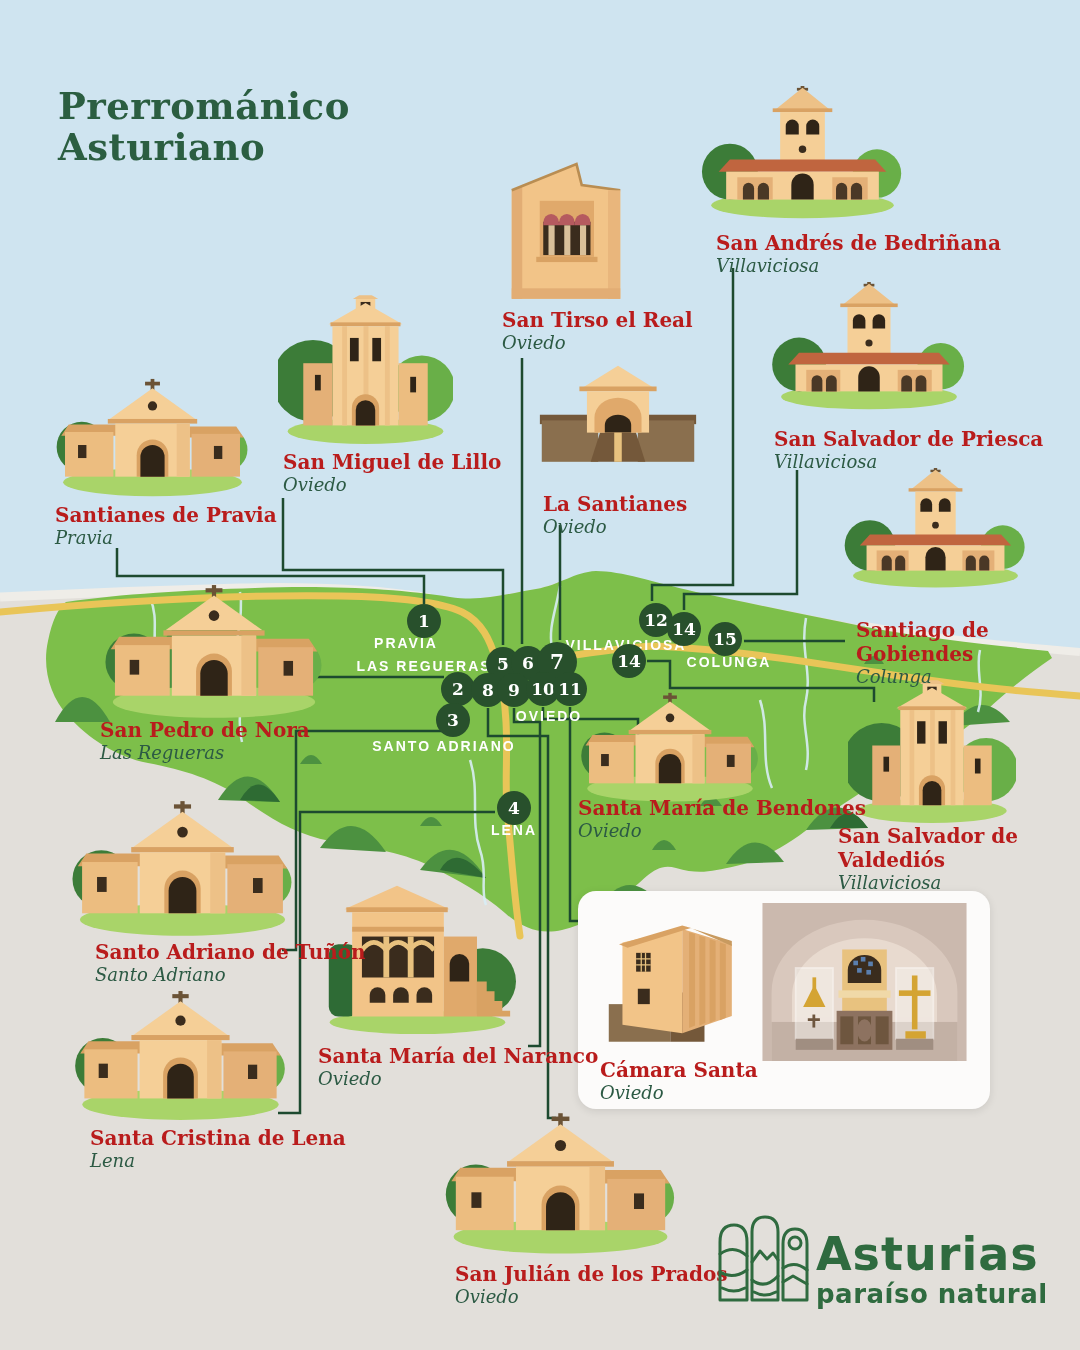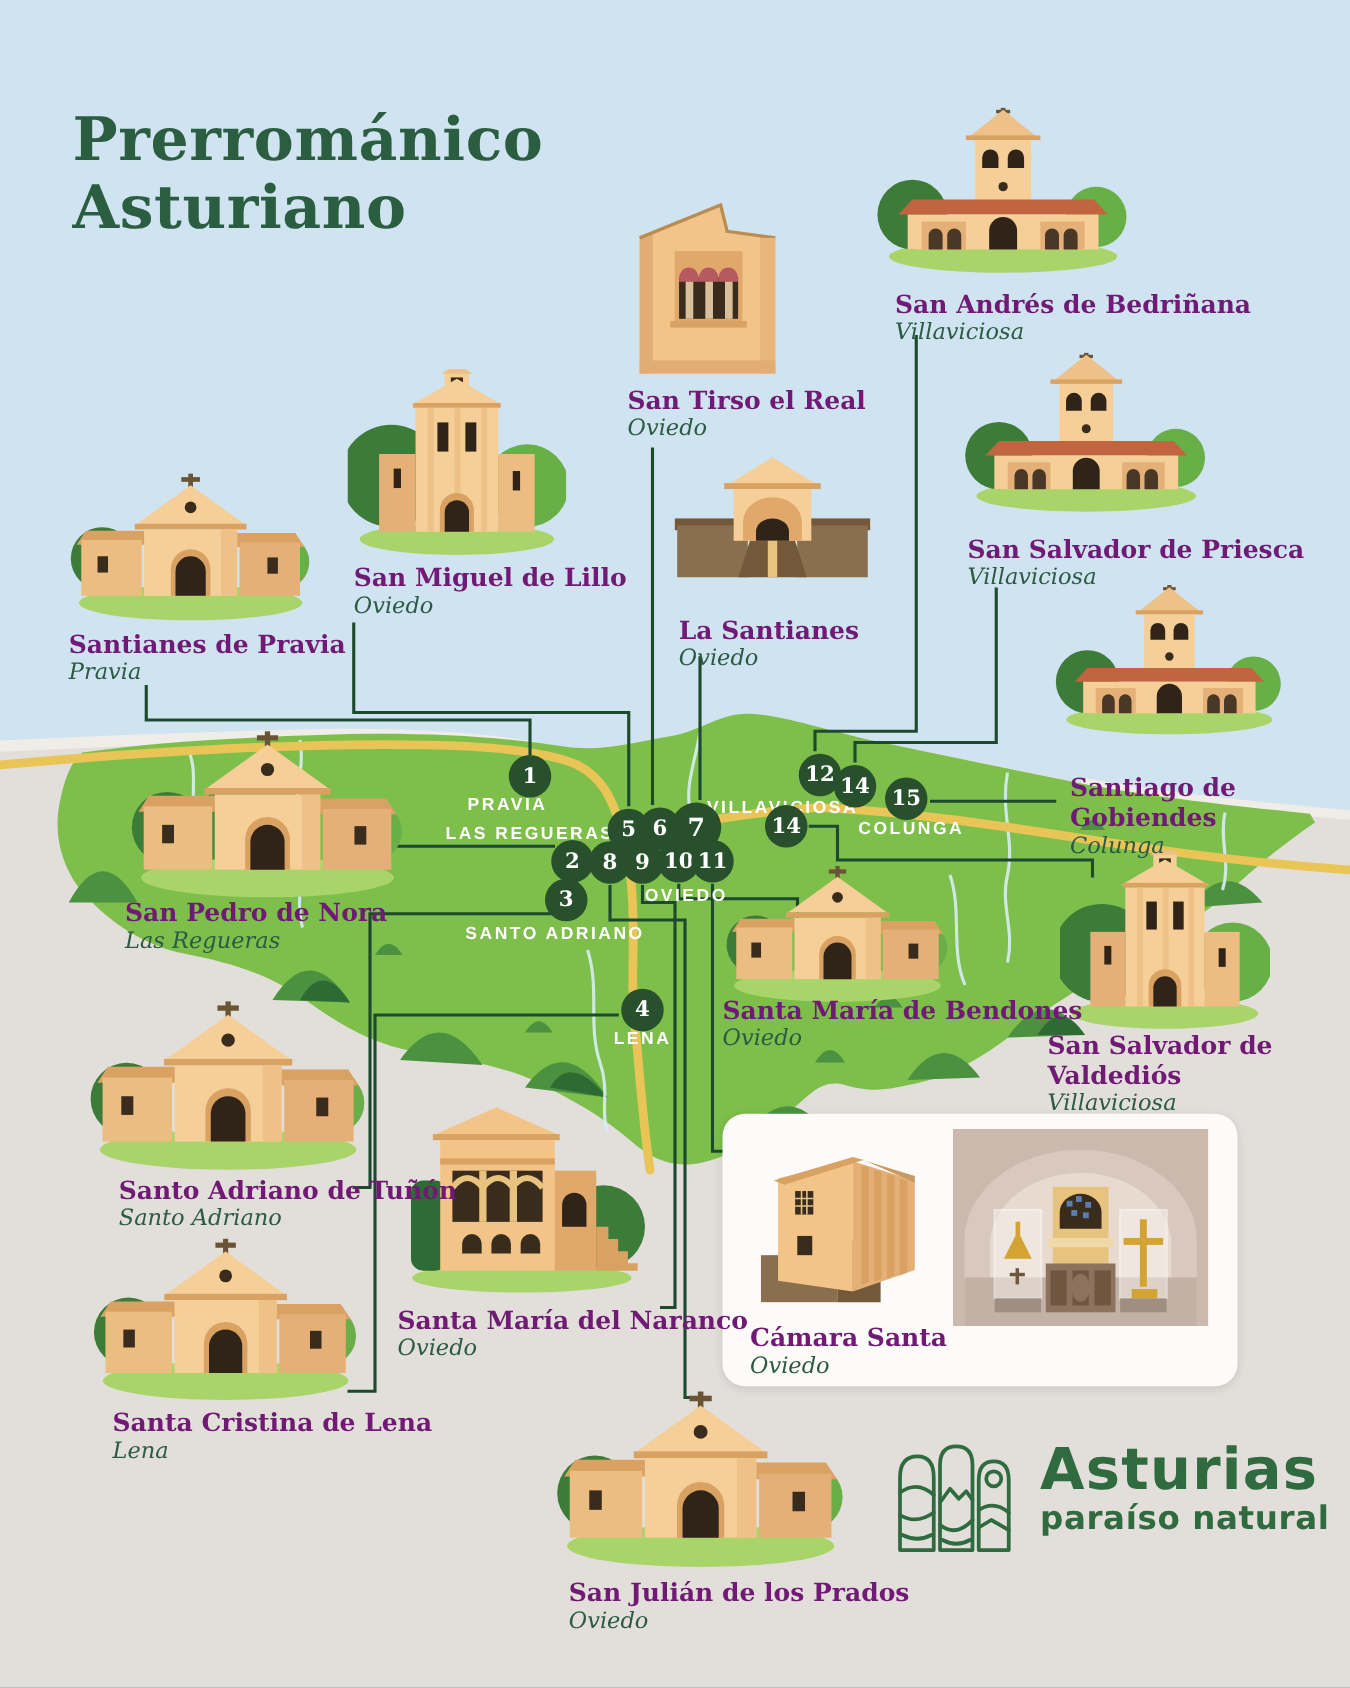--- a/index.html
+++ b/index.html
@@ -1,33 +1,33 @@
 <!DOCTYPE html>
 <html><head>
 <meta charset="utf-8">
 <style>
   html,body{margin:0;padding:0;background:#8fa3ad;}
   .canvas{position:relative;width:1080px;height:1350px;overflow:hidden;
           background:#cfe4f0;font-family:"DejaVu Serif",serif;margin:0 auto;}
   .abs{position:absolute;}
-  .title{position:absolute;left:58px;top:86px;font-size:48px;font-weight:bold;
+  .title{position:absolute;left:58px;top:86px;font-size:37px;font-weight:bold;
          color:#2b5e41;line-height:1.12;letter-spacing:.5px;}
   .mon-label{position:absolute;line-height:1.2;}
-  .mon-label .name{font-weight:bold;font-size:20px;color:#701a75;}
+  .mon-label .name{font-weight:bold;font-size:20px;color:#b91c1c;}
   .mon-label .place{font-style:italic;font-size:18px;color:#2c5a44;}
   .town{position:absolute;transform:translate(-50%,-50%);
         font-family:"Liberation Sans",sans-serif;font-weight:bold;font-size:14px;
         letter-spacing:2px;color:#ffffff;white-space:nowrap;}
   .mk{position:absolute;width:34px;height:34px;border-radius:50%;background:#28502c;
       color:#fff;display:flex;align-items:center;justify-content:center;
       font-weight:bold;font-size:17px;font-family:"DejaVu Serif",serif;}
   .mk.big{width:40px;height:40px;font-size:20px;}
   .card{position:absolute;left:578px;top:891px;width:412px;height:218px;
         background:#fcfbfa;border-radius:18px;box-shadow:0 2px 8px rgba(0,0,0,.10);}
-  .logo{position:absolute;left:712px;top:1152px;display:flex;align-items:flex-start;gap:20px;}
+  .logo{position:absolute;left:712px;top:1212px;display:flex;align-items:flex-end;gap:4px;}
   .logo-text{display:flex;flex-direction:column;color:#2f6b3f;
              font-family:"DejaVu Sans",sans-serif;line-height:1;}
   .logo-brand{font-size:46px;font-weight:bold;letter-spacing:1px;}
   .logo-tagline{font-size:26px;font-weight:bold;margin-top:4px;letter-spacing:.5px;}
   svg{display:block;}
 </style>
 </head>
 <body>
 
 <div class="canvas">

